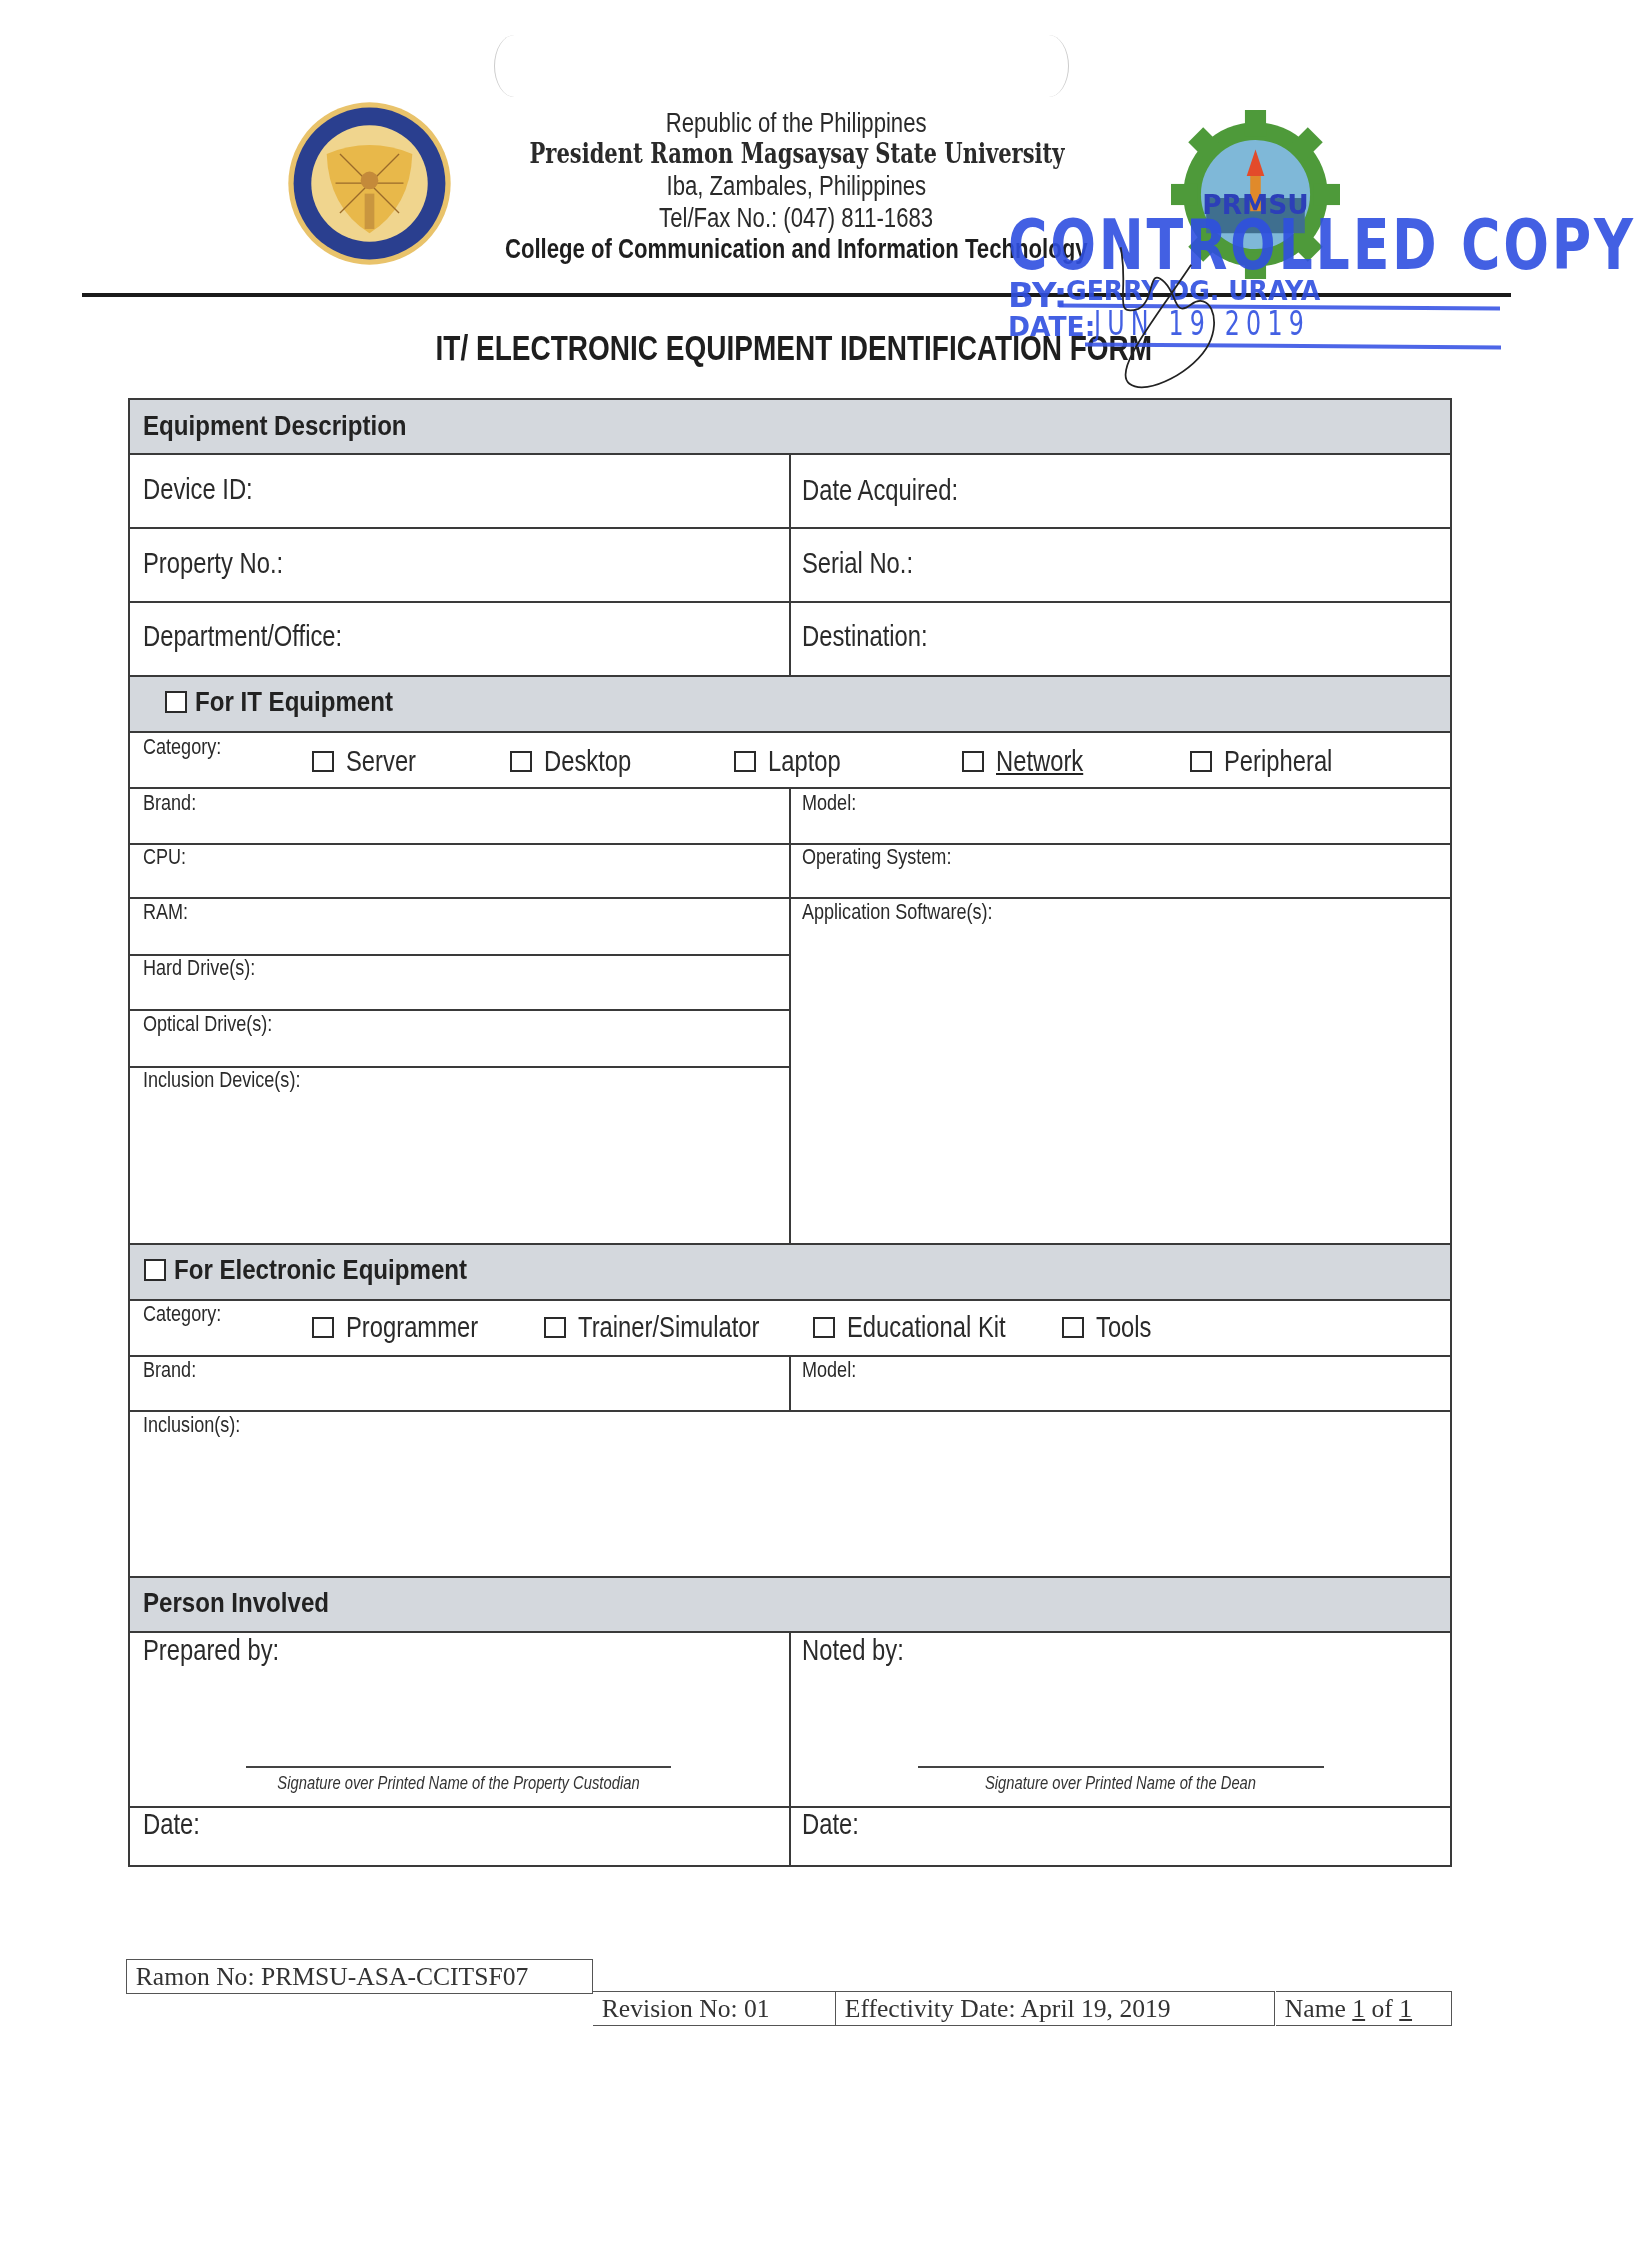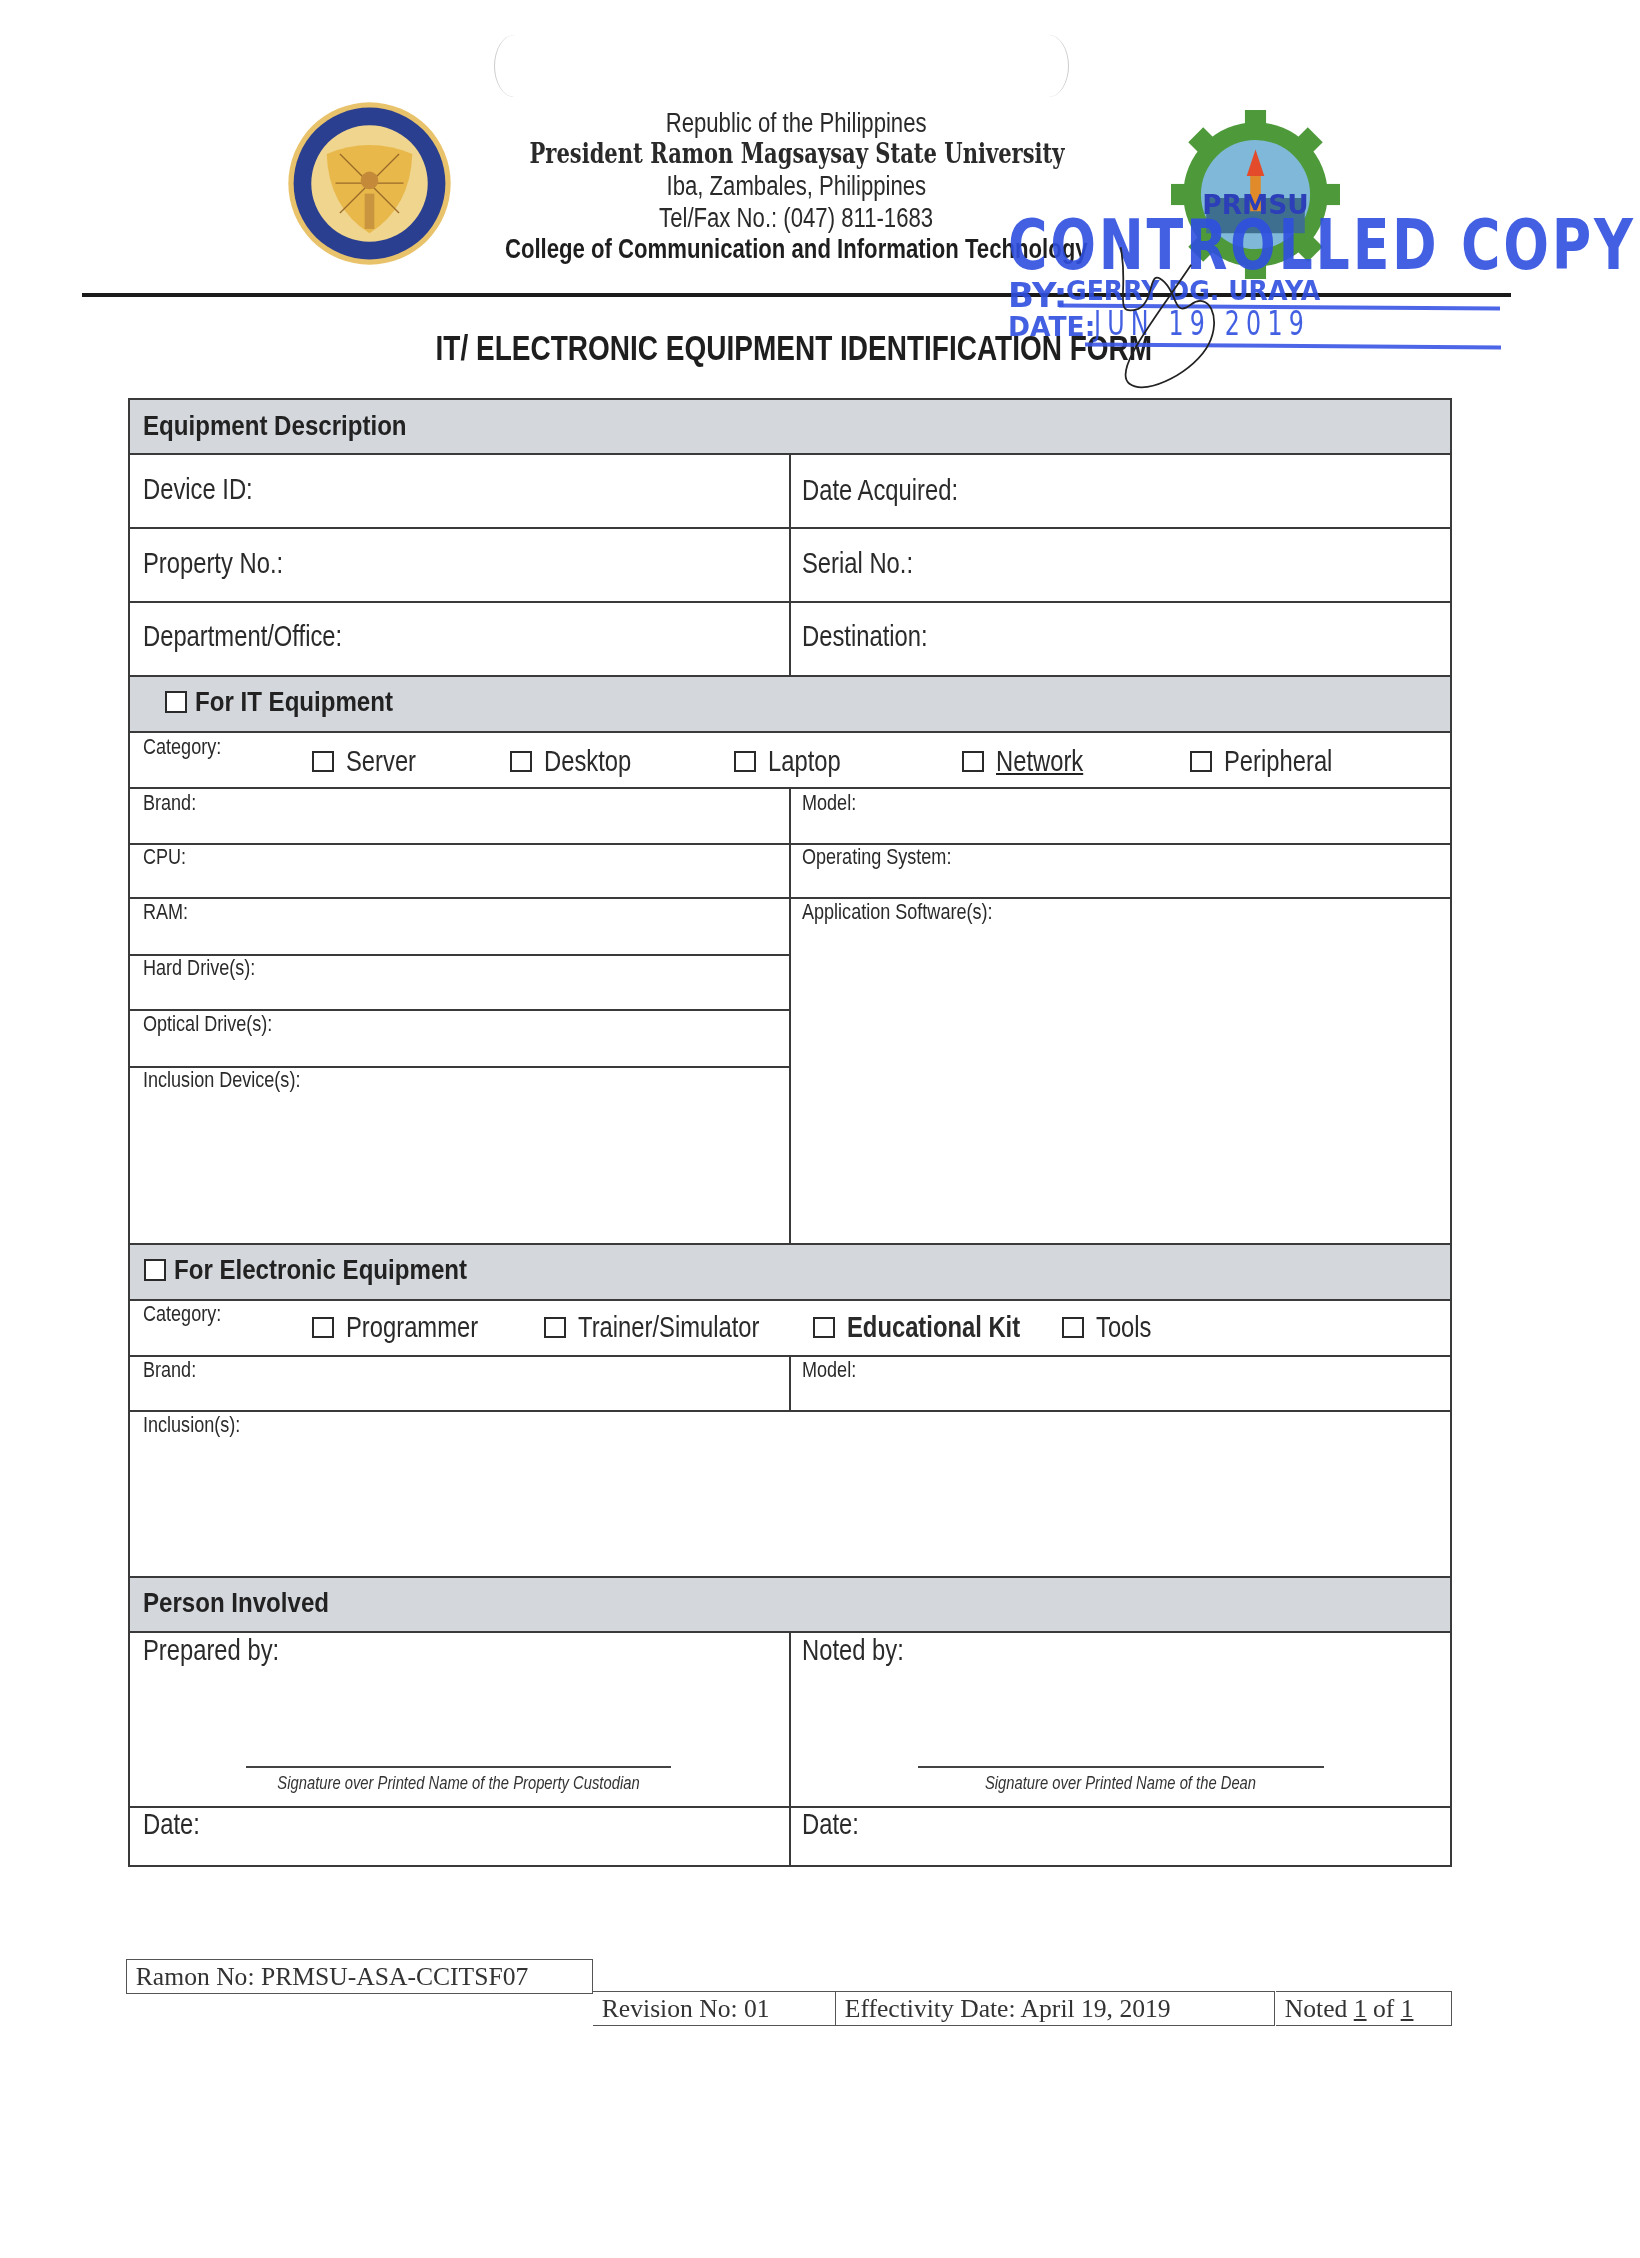--- a/index.html
+++ b/index.html
@@ -194,21 +194,21 @@
 </div>
 <div class="lbl lbl-sm" style="left:143px;top:1301px;">Category:</div>
 <div class="chk" style="left:312px;top:1311px;">
   <span class="box"></span>
     <span class="chk-label">Programmer</span>
 </div>
 <div class="chk" style="left:544px;top:1311px;">
   <span class="box"></span>
     <span class="chk-label">Trainer/Simulator</span>
 </div>
-<div class="chk" style="left:813px;top:1311px;font-weight:bold;">
+<div class="chk" style="left:813px;top:1311px;">
   <span class="box"></span>
     <span class="chk-label">Educational Kit</span>
 </div>
 <div class="chk" style="left:1062px;top:1311px;">
   <span class="box"></span>
     <span class="chk-label">Tools</span>
 </div>
 <div class="lbl lbl-sm" style="left:143px;top:1357px;">Brand:</div>
 <div class="lbl lbl-sm" style="left:802px;top:1357px;">Model:</div>
 <div class="lbl lbl-sm" style="left:143px;top:1412px;">Inclusion(s):</div>
@@ -226,18 +226,18 @@
 <div class="footer-cell" style="left:126px;top:1959px;width:467px;height:35px;">
   <span>Ramon No: PRMSU-ASA-CCITSF07</span>
 </div>
 <div class="footer-cell" style="left:593px;top:1959px;width:243px;height:35px;">
   <span>Revision No: 01</span>
 </div>
 <div class="footer-cell" style="left:836px;top:1959px;width:439px;height:35px;">
   <span>Effectivity Date: April 19, 2019</span>
 </div>
 <div class="footer-cell" style="left:1276px;top:1959px;width:176px;height:35px;">
-  <span style="white-space:pre">Noted </span>
+  <span style="white-space:pre">Name </span>
     <span class="u">1</span>
     <span style="white-space:pre"> of </span>
     <span class="u">1</span>
 </div>
 
 
 </body></html>

